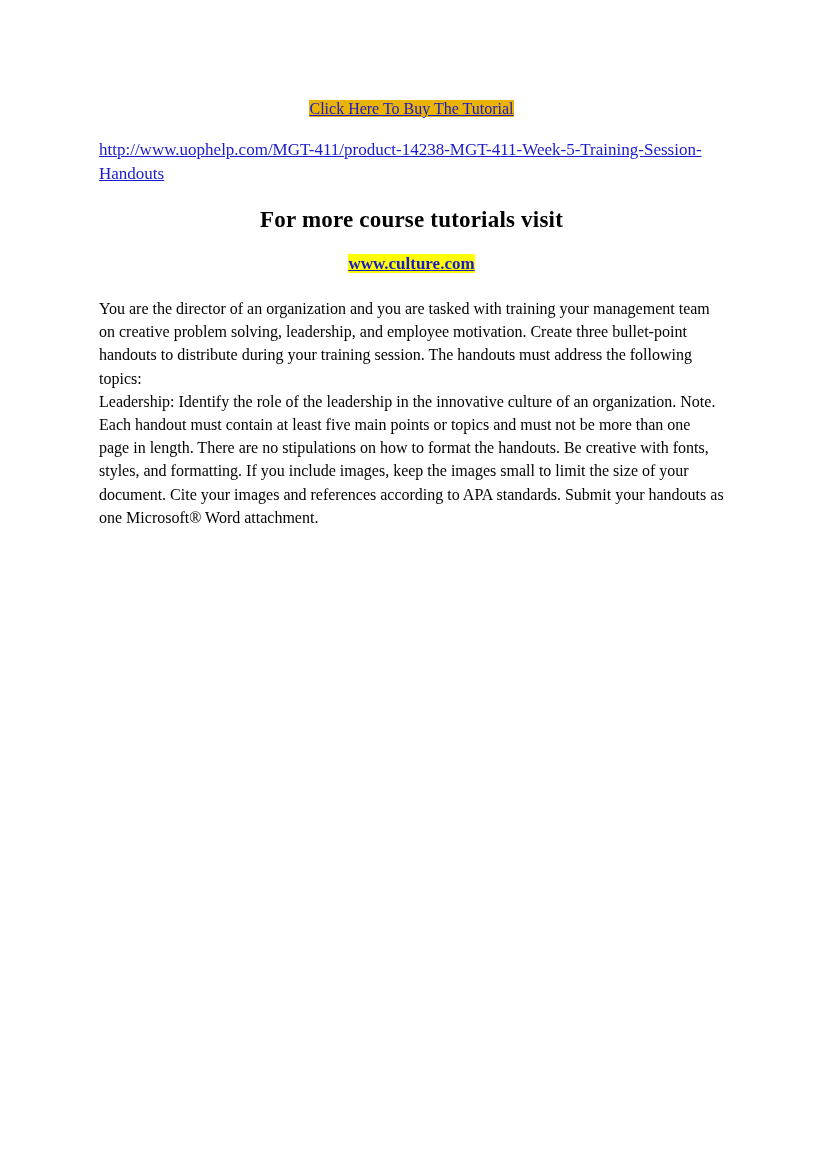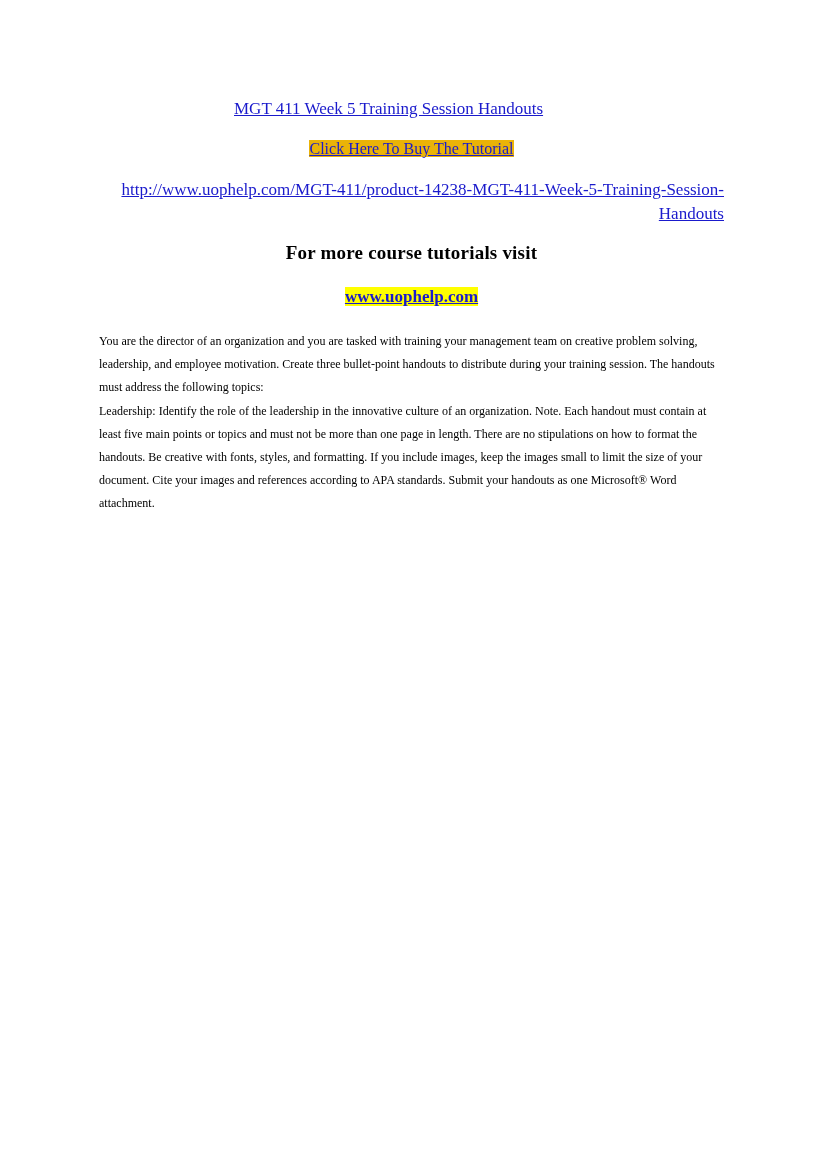--- a/index.html
+++ b/index.html
@@ -42,81 +42,78 @@
     margin-bottom: 18px;
   }
   .buy-link {
     background: #eab308;
     color: #1a1acc;
     text-decoration: underline;
     font-size: 16px;
     line-height: 22px;
   }
   .url-row {
-    text-align: right;
-    margin-bottom: 16px;
+    text-align: left;
+    margin-bottom: 23px;
   }
   .url-link {
     color: #1a1acc;
     text-decoration: underline;
     font-size: 17px;
     line-height: 24px;
   }
   .tutorials-row {
     text-align: center;
     font-weight: bold;
-    font-size: 19px;
+    font-size: 23px;
     line-height: 22px;
     margin-bottom: 22px;
     letter-spacing: 0.2px;
   }
   .site-row {
     text-align: center;
     margin-bottom: 22px;
   }
   .site-link {
     background: #ffff00;
     color: #1a1acc;
     text-decoration: underline;
     font-weight: bold;
     font-size: 17px;
     line-height: 22px;
   }
   .body-block {
-    font-size: 12px;
+    font-size: 16px;
     line-height: 23.2px;
     text-align: left;
   }
   .body-block p {
     margin: 0;
     padding: 0;
   }
 </style>
 </head>
 <body>
 
 <div class="page">
   <div class="content">
 
-    <div class="title-row">
-      <a href="#" class="title-link">MGT 411 Week 5 Training Session Handouts</a>
-    </div>
 
     <div class="buy-row">
       <a href="#" class="buy-link">Click Here To Buy The Tutorial</a>
     </div>
 
     <div class="url-row">
       <a href="#" class="url-link">http://www.uophelp.com/MGT-411/product-14238-MGT-411-Week-5-Training-Session-Handouts</a>
     </div>
 
     <div class="tutorials-row">For more course tutorials visit</div>
 
     <div class="site-row">
-      <a href="#" class="site-link">www.uophelp.com</a>
+      <a href="#" class="site-link">www.culture.com</a>
     </div>
 
     <div class="body-block">
       <p>You are the director of an organization and you are tasked with training your management team on creative problem solving, leadership, and employee motivation. Create three bullet-point handouts to distribute during your training session. The handouts must address the following topics:</p>
       <p>Leadership: Identify the role of the leadership in the innovative culture of an organization. Note. Each handout must contain at least five main points or topics and must not be more than one page in length. There are no stipulations on how to format the handouts. Be creative with fonts, styles, and formatting. If you include images, keep the images small to limit the size of your document. Cite your images and references according to APA standards. Submit your handouts as one Microsoft® Word attachment.</p>
     </div>
 
   </div>
 </div>
 

